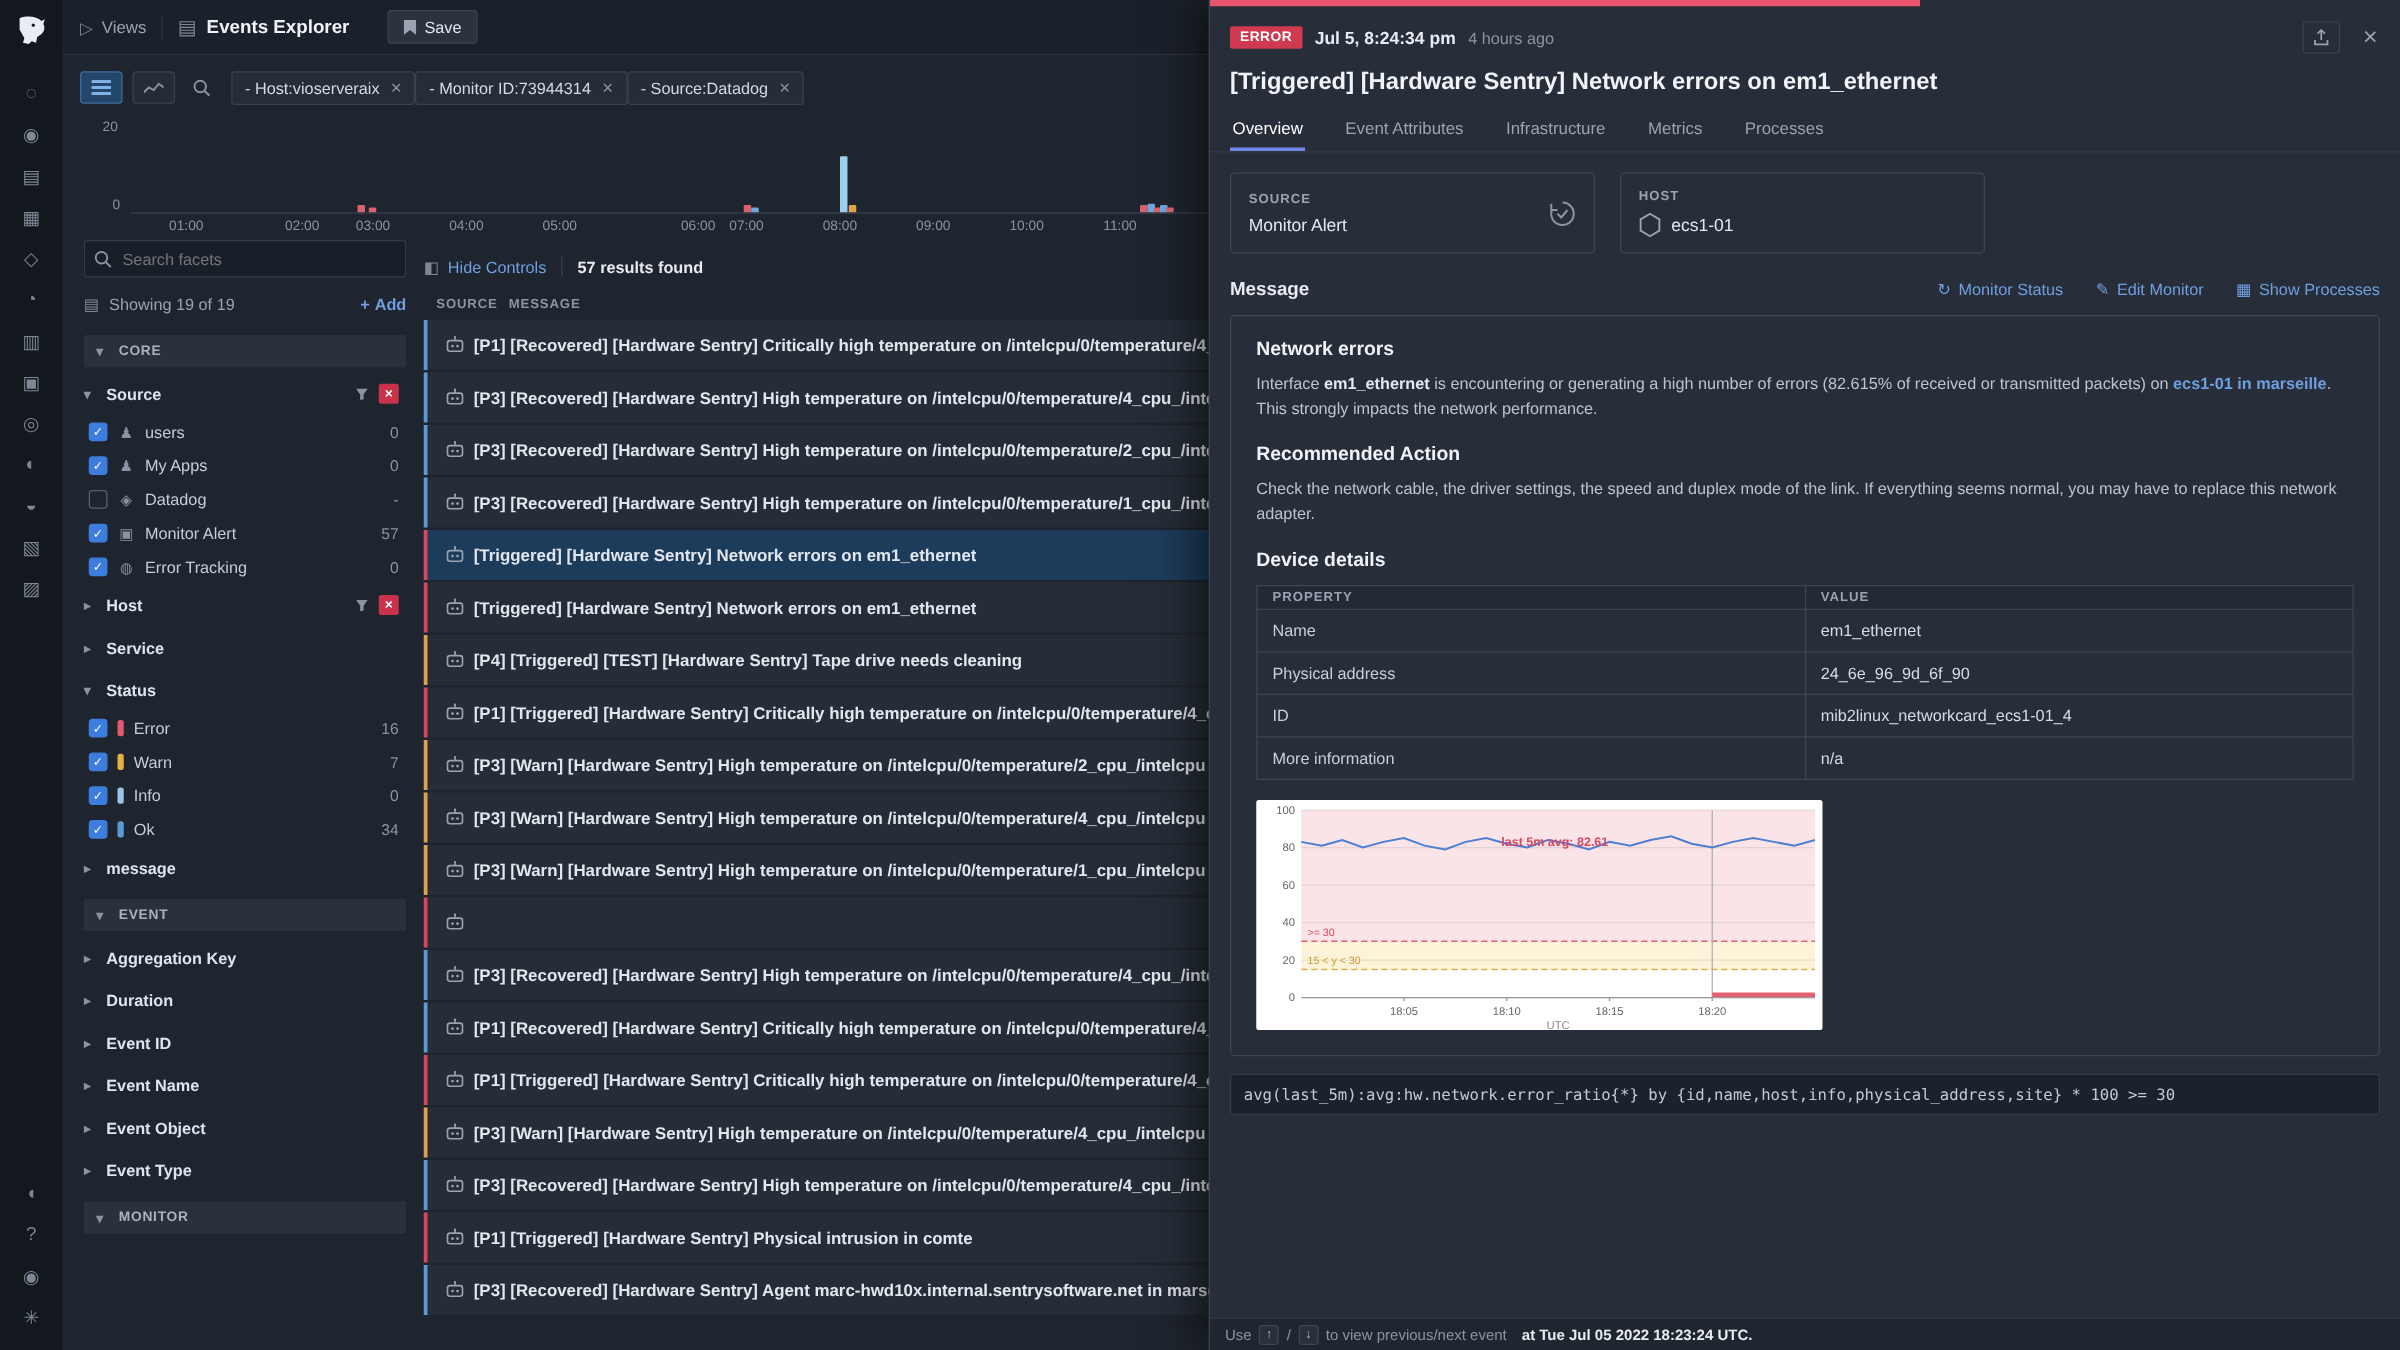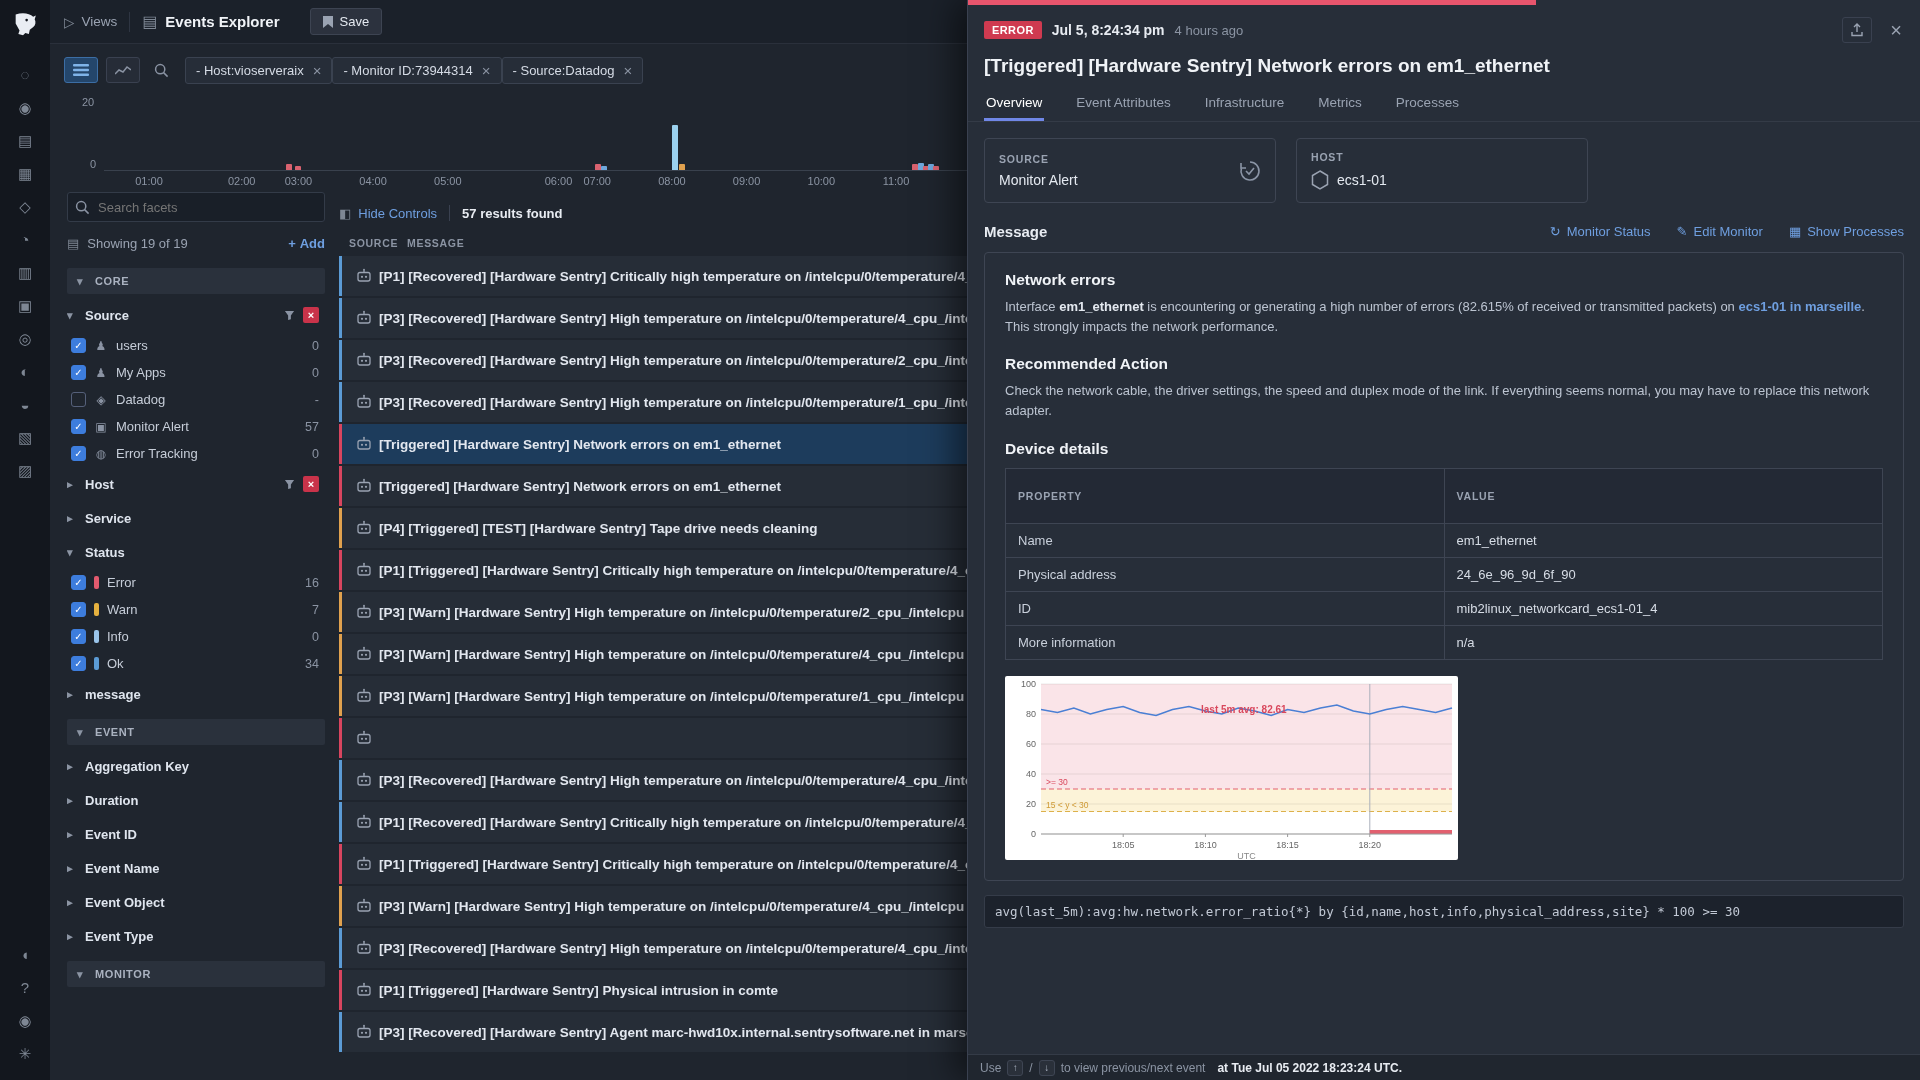--- a/index.html
+++ b/index.html
@@ -101,21 +101,21 @@
   #msg-actions{margin-left:auto;display:flex}
   .action{color:#6f9fe0;font-size:13px;display:flex;gap:6px;margin-left:26px;cursor:pointer;align-items:center;text-decoration:none}
   .a-glyph{font-size:13px}
   #msg-box{margin:12px 16px 0;border:1px solid #3e4553;border-radius:4px;padding:16px 20px 20px}
   .msg-h{font-size:15.5px;font-weight:700;color:#f0f3f7;margin:18px 0 8px}
   .msg-h.first{margin-top:2px}
   .msg-p{font-size:13px;color:#bcc4d1;line-height:1.55}
   .msg-p b{color:#e4e9f0}
   .link{color:#6f9fe0;font-weight:700;cursor:pointer;text-decoration:none}
   #device-table{width:100%;border-collapse:collapse;margin-top:10px}
-  #device-table th{text-align:left;font-size:10.5px;letter-spacing:.8px;color:#9aa3b2;background:#232935;padding:21px 12px;border:1px solid #3e4553}
+  #device-table th{text-align:left;font-size:10.5px;letter-spacing:.8px;color:#9aa3b2;background:#232935;padding:3px 12px;border:1px solid #3e4553}
   #device-table td{font-size:13px;padding:9px 12px;border:1px solid #3e4553;color:#c9d0db}
   #device-table td.val{width:50%;color:#d7dde6}
   #chart-card{width:453px;height:184px;background:#ffffff;margin-top:16px;border-radius:2px}
   #query-box{display:block;margin:14px 16px;background:#1c222c;border:1px solid #353c49;padding:8px 10px;font-family:"DejaVu Sans Mono",monospace;font-size:12.5px;color:#c3cad6;border-radius:3px;white-space:nowrap;overflow:hidden}
   #panel-footer{position:absolute;bottom:0;left:0;right:0;height:26px;background:#20262f;border-top:1px solid #343b47;display:flex;align-items:center;gap:6px;padding:0 12px;font-size:12px;color:#8b94a3}
   .keycap{display:inline-grid;place-items:center;width:16px;height:16px;border:1px solid #3e4553;border-radius:3px;background:#2a303a;font-size:10px;color:#aeb6c4}
   #footer-ts{color:#e8ecf2;font-weight:700;margin-left:6px}
 </style>
 </head>
 <body>

